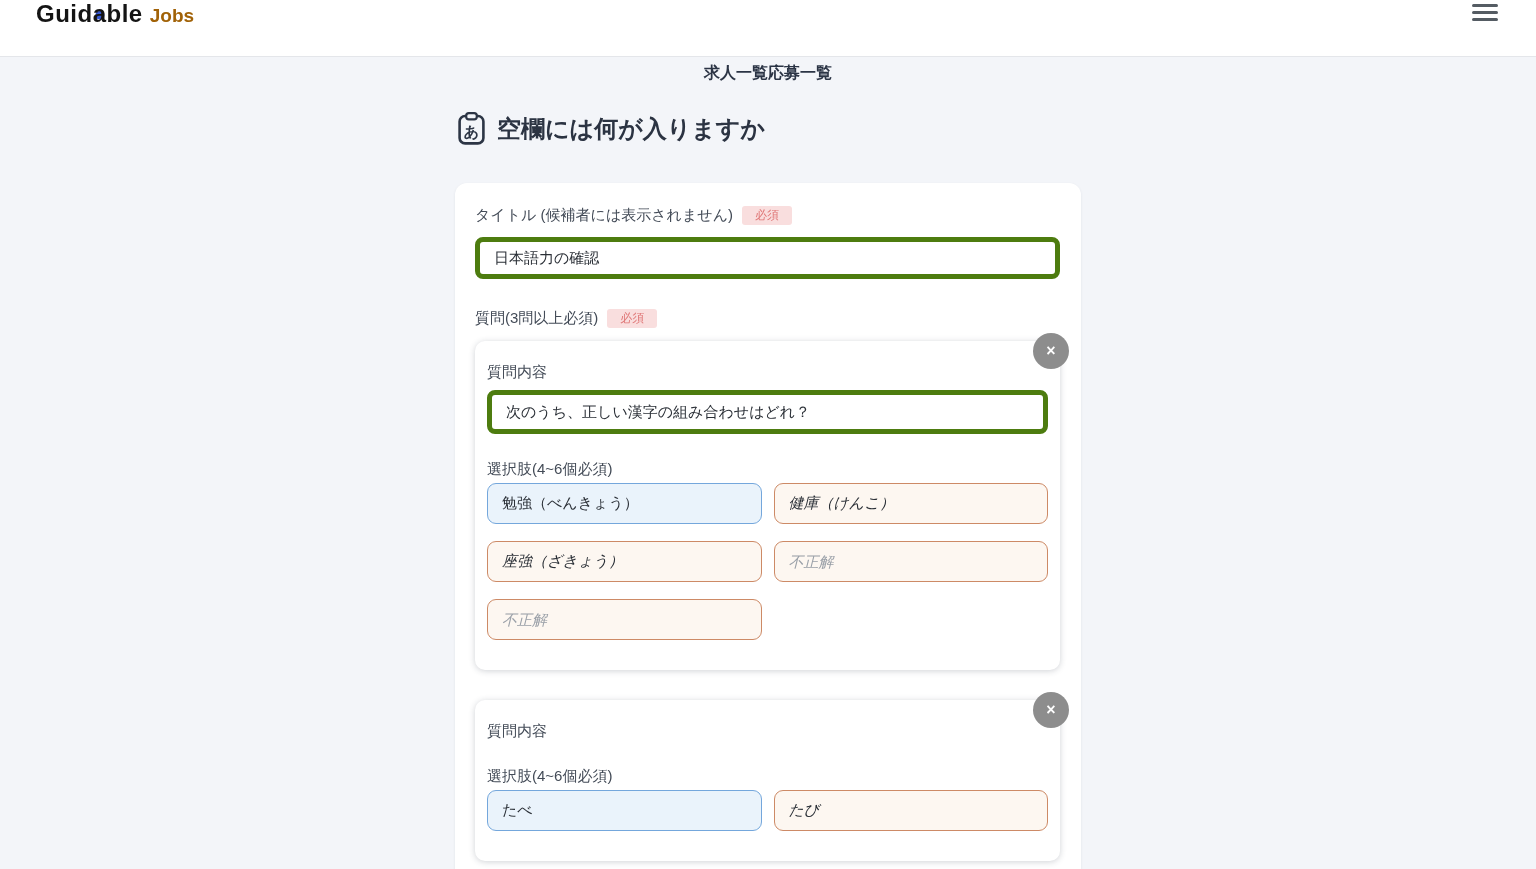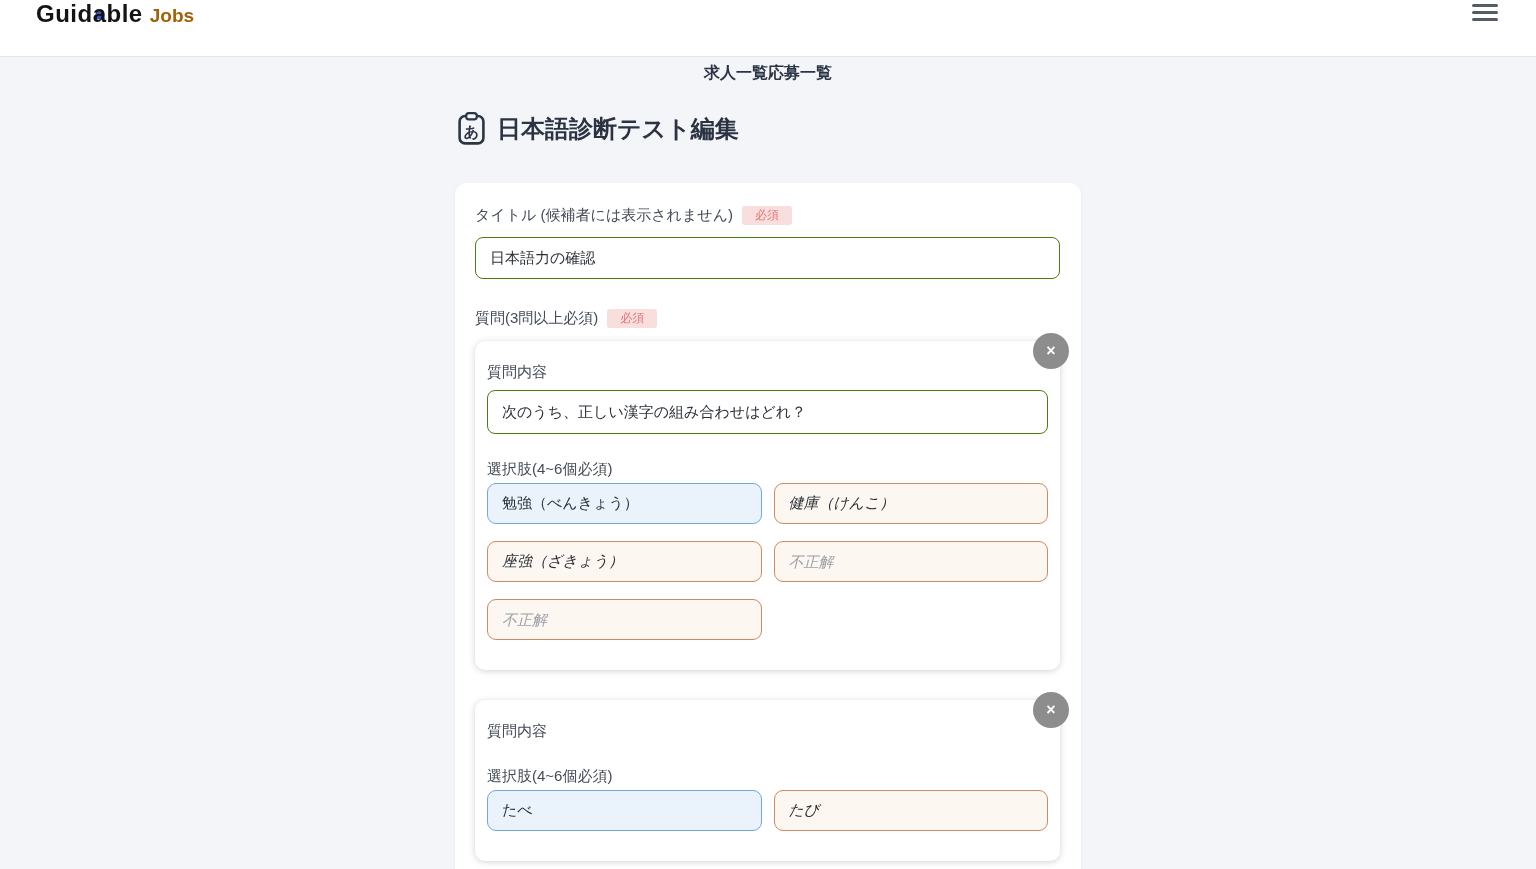--- a/index.html
+++ b/index.html
@@ -56,21 +56,21 @@
   }
 
   .field-label { font-size:15px; color:#434b57; display:flex; align-items:center; }
   .badge {
     font-size:12px; color:#e07979; background:#f9dede;
     border-radius:3px; padding:2px 13px; margin-left:9px; line-height:1.2;
   }
 
   .text-input {
     width:100%; height:42px;
-    border:1px solid #4d7c0f; border-radius:8px;
+    border:5px solid #4d7c0f; border-radius:8px;
     background:#fff; padding:0 14px;
     font-size:15px; color:#2a2f36;
     font-family:inherit; outline:none;
   }
   .title-input { margin-top:12px; }
 
   .questions-label-row { margin-top:30px; }
 
   .question-card {
     position:relative;
@@ -130,21 +130,21 @@
 <main class="main">
 
   <div class="page-title-row">
     <span style="display:flex;">
       <svg width="27" height="33" viewBox="0 0 27 33">
         <rect x="1.6" y="4" width="23.8" height="27.4" rx="5.5" fill="none" stroke="#2c3545" stroke-width="2.6"></rect>
         <rect x="8.2" y="1.2" width="10.6" height="6.2" rx="2.6" fill="#f3f5f9" stroke="#2c3545" stroke-width="2.2"></rect>
         <text x="13.5" y="25" text-anchor="middle" font-size="15" font-weight="bold" fill="#2c3545">あ</text>
       </svg>
     </span>
-    <h1 class="page-title">日本語診断テスト編集</h1>
+    <h1 class="page-title">空欄には何が入りますか</h1>
   </div>
 
   <div class="outer-card">
 
     <div class="field-label">
       <span>タイトル (候補者には表示されません)</span>
       <span class="badge">必須</span>
     </div>
     <input class="text-input title-input" type="text" value="日本語力の確認" style="">
 

